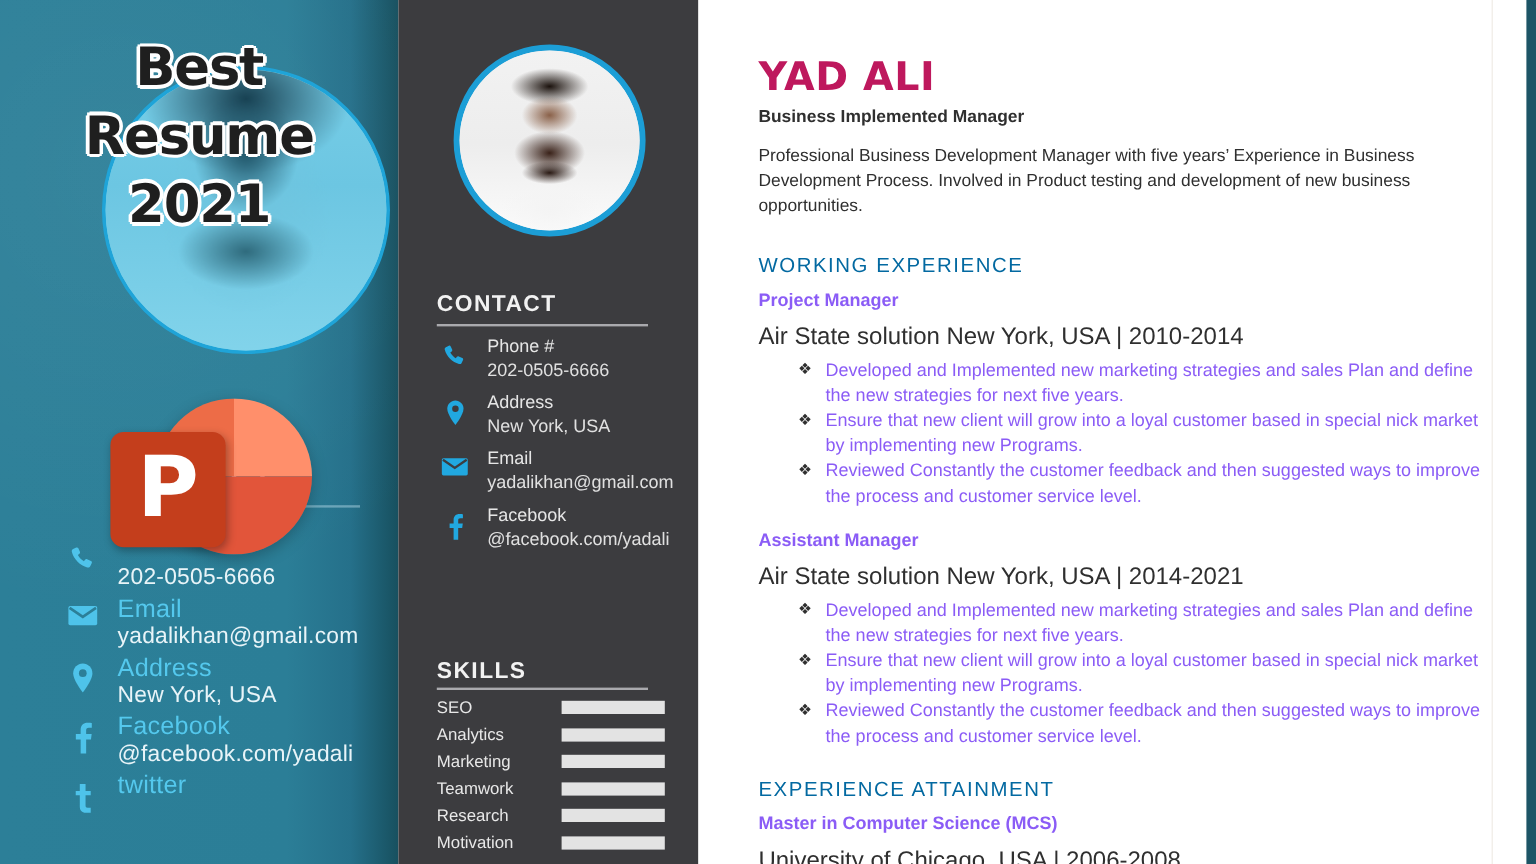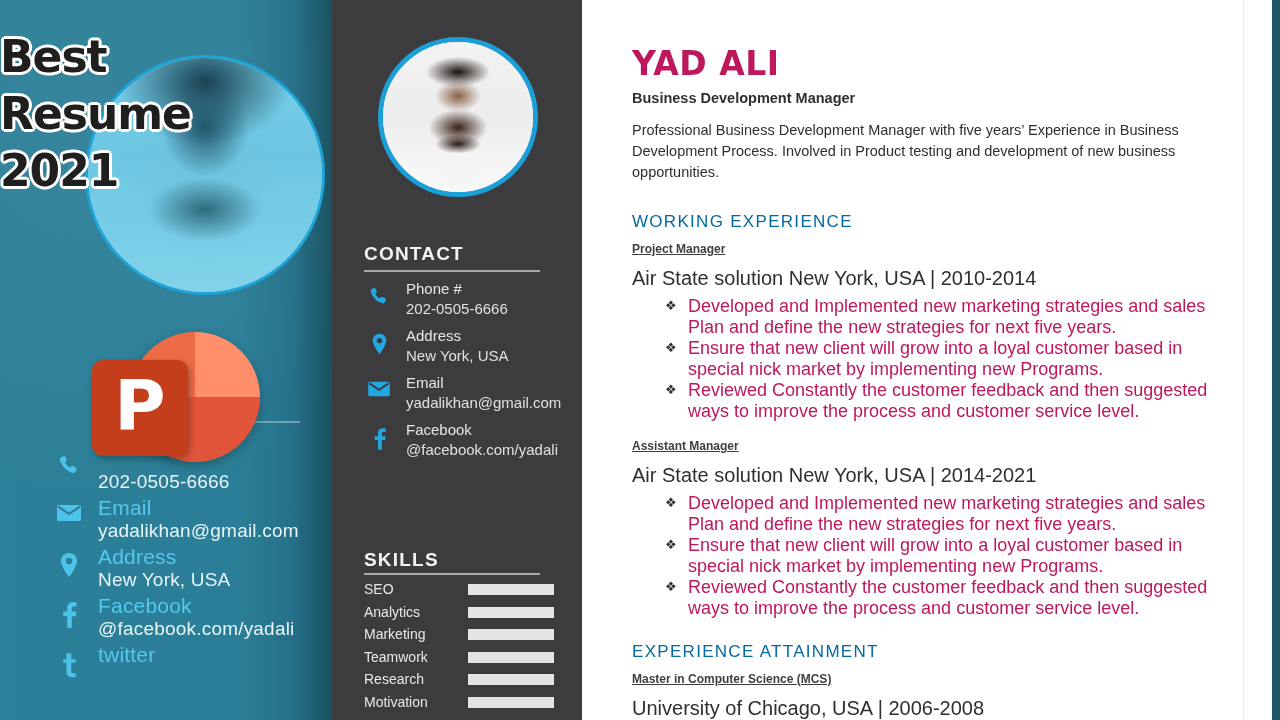--- a/index.html
+++ b/index.html
@@ -35,20 +35,21 @@
     transform:translateX(-50%);
     background:
       radial-gradient(ellipse 30% 16% at 50% 60%, #2f6b7d 0%, rgba(47,107,125,0) 72%),
       radial-gradient(ellipse 24% 26% at 50% 30%, #20566a 0%, rgba(32,86,106,0) 70%),
       radial-gradient(ellipse 44% 30% at 50% 14%, #173f50 0%, rgba(23,63,80,0) 75%),
       radial-gradient(ellipse 36% 40% at 50% 48%, #6fc4de 0%, rgba(111,196,222,0) 78%),
       linear-gradient(180deg,#79cfe8 0%, #6cc6e2 40%, #86d6ec 100%);
   }
   .hero-text {
     position:absolute; left:0; right:0; top:28px;
+    text-align:center;
     font-family:"DejaVu Sans", sans-serif;
     font-weight:bold;
     font-size:44px;
     line-height:57px;
     color:#1f1f1f;
     letter-spacing:-1px;
     text-shadow:
       -2px -2px 0 #fff,  2px -2px 0 #fff,
       -2px  2px 0 #fff,  2px  2px 0 #fff,
       -3px  0   0 #fff,  3px  0   0 #fff,
@@ -171,27 +172,27 @@
     letter-spacing:.5px; margin-top:44px;
   }
   .r-title { font-size:14.5px; font-weight:bold; color:#2f2f2f; margin-top:7px; }
   .r-summary { font-size:14.5px; color:#2f2f2f; line-height:21px; margin-top:14px; }
 
   .r-sec {
     font-size:17px; color:#0369a1; letter-spacing:1.3px;
     margin-top:29px;
   }
   .r-sec.edu { margin-top:24px; }
-  .r-job { font-size:12px; font-weight:bold; color:#404040; margin-top:10px;text-decoration:underline; }
+  .r-job { font-size:15px; font-weight:bold; color:#8b5cf6; margin-top:10px; }
   .r-meta { font-size:20px; color:#2f2f2f; margin-top:11px; }
 
   ul.r-bullets { list-style:none; margin-top:6px; }
   ul.r-bullets li {
     position:relative; padding-left:56px;
-    font-size:18px; color:#be185d; line-height:20.5px; margin-top:1px;
+    font-size:15px; color:#8b5cf6; line-height:20.5px; margin-top:1px;
   }
   ul.r-bullets li::before {
     content:"\2756";
     position:absolute; left:33px; top:0; font-size:13px; color:#2f2f2f;
     font-family:"DejaVu Sans", sans-serif;
   }
   .r-job2 { margin-top:18px; }
 </style>
 </head>
 <body>
@@ -353,21 +354,21 @@
       <span class="sk-bar"><span class="sk-fill" style="width: 88%;"></span></span>
     </div>
   </div>
 
   <div class="doc">
     <div class="page-edge"></div>
     <div class="right-strip"></div>
 
     <div class="doc-inner">
       <div class="r-name">YAD ALI</div>
-      <div class="r-title">Business Development Manager</div>
+      <div class="r-title">Business Implemented Manager</div>
       <div class="r-summary">Professional Business Development Manager with five years’ Experience in Business Development Process. Involved in Product testing and development of new business opportunities.</div>
 
       <div class="r-sec">WORKING EXPERIENCE</div>
 
       <div class="r-job">Project Manager</div>
       <div class="r-meta">Air State solution New York, USA | 2010-2014</div>
       <ul class="r-bullets">
         <li>Developed and Implemented new marketing strategies and sales Plan and define the new strategies for next five years.</li>
         <li>Ensure that new client will grow into a loyal customer based in special nick market by implementing new Programs.</li>
         <li>Reviewed Constantly the customer feedback and then suggested ways to improve the process and customer service level.</li>

